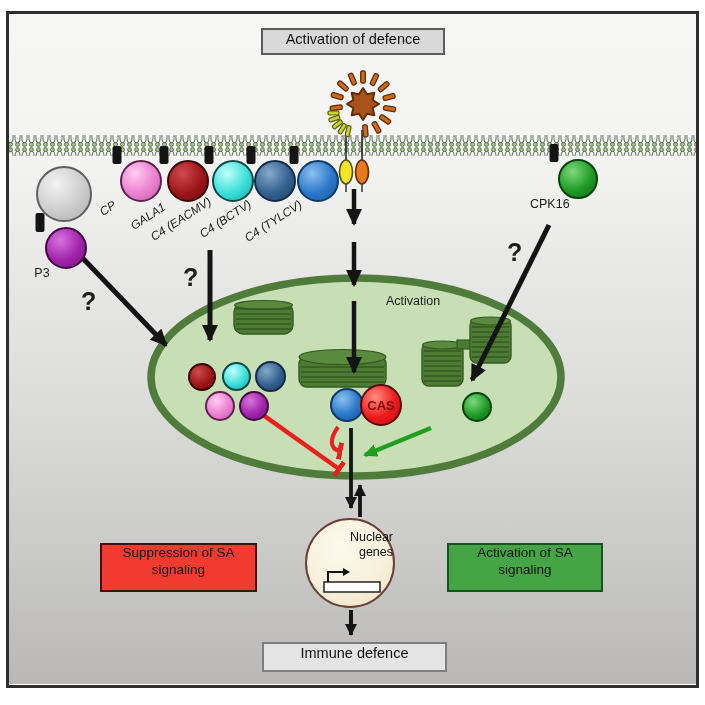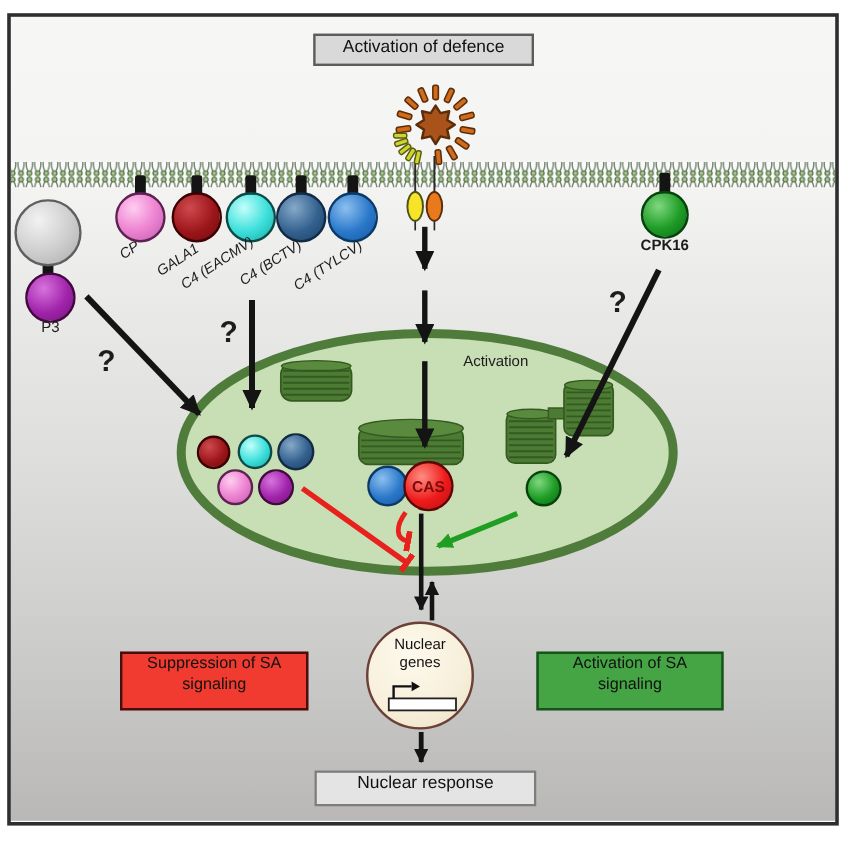--- a/index.html
+++ b/index.html
@@ -4,21 +4,21 @@
 <style>
   html,body{margin:0;padding:0;background:#ffffff;}
   #stage{position:relative;width:705px;height:705px;background:#ffffff;overflow:hidden;
          font-family:"Liberation Sans",sans-serif;}
   #bg{position:absolute;left:9px;top:14px;width:687px;height:670px;z-index:1;
       background:linear-gradient(180deg,#f6f6f5 0%,#f4f4f3 20%,#ebebea 33%,#dededd 55%,#cccccb 78%,#b9b8b7 100%);}
   #frame{position:absolute;left:6px;top:11px;width:693px;height:677px;border:3px solid #2e2e2e;
          box-sizing:border-box;z-index:6;pointer-events:none;}
   #art{position:absolute;left:0;top:0;width:705px;height:705px;z-index:2;}
 
-  .sphere{position:absolute;border-radius:50%;border:2px solid #333;box-sizing:border-box;z-index:3;}
+  .sphere{position:absolute;border-radius:50%;border:2px solid #333;box-sizing:border-box;z-index:3;margin-left:24px;}
   .sp-pink{background:radial-gradient(circle at 35% 30%,#ffcdf0 0%,#ee86d3 50%,#c35bb0 100%);border-color:#5e2150;}
   .sp-darkred{background:radial-gradient(circle at 35% 30%,#cf4a4e 0%,#9c161a 55%,#700a0d 100%);border-color:#3c0203;}
   .sp-cyan{background:radial-gradient(circle at 35% 30%,#c2fffb 0%,#3bdfda 55%,#1aa7a4 100%);border-color:#0c4a48;}
   .sp-steel{background:radial-gradient(circle at 35% 30%,#86a9c9 0%,#33618f 55%,#1e4066 100%);border-color:#122a44;}
   .sp-blue{background:radial-gradient(circle at 35% 30%,#8cc0ef 0%,#2a78ca 55%,#1659a0 100%);border-color:#0c3a68;}
   .sp-green{background:radial-gradient(circle at 35% 30%,#7fd87f 0%,#1e9c26 55%,#0e6c15 100%);border-color:#06430a;}
   .sp-purple{background:radial-gradient(circle at 35% 30%,#d773de 0%,#a124ab 55%,#731579 100%);border-color:#42093f;}
   .sp-gray{background:radial-gradient(circle at 35% 30%,#f2f2f2 0%,#cdcdcd 55%,#ababab 100%);border-color:#5f5f5f;}
   .sp-casred{background:radial-gradient(circle at 35% 30%,#ff8d80 0%,#ee1b1b 55%,#bb0e0e 100%);border-color:#5e0505;
              display:flex;align-items:center;justify-content:center;}
@@ -43,42 +43,42 @@
   .cas-text{font-size:13px;font-weight:700;color:#7c0b0b;}
 
   .lbl{position:absolute;z-index:4;color:#1c1c1c;font-size:12.5px;white-space:nowrap;}
   .rot{transform-origin:0 0;transform:rotate(-33deg);font-style:italic;font-size:12px;}
   #lbl-cp{left:97px;top:207px;}
   #lbl-gala1{left:128px;top:221px;}
   #lbl-eacmv{left:148px;top:232px;}
   #lbl-bctv{left:197px;top:229px;}
   #lbl-tylcv{left:242px;top:233px;}
   #lbl-p3{left:28px;top:266px;width:28px;text-align:center;}
-  #lbl-cpk16{left:530px;top:197px;width:48px;text-align:center;font-weight:bold;}
+  #lbl-cpk16{left:530px;top:197px;width:48px;text-align:left;}
   #lbl-chloro{left:386px;top:294px;}
 
   .qmark{position:absolute;z-index:4;font-size:25px;font-weight:700;color:#1d1d1d;}
   #q1{left:81px;top:287px;}
   #q2{left:183px;top:263px;}
   #q3{left:507px;top:238px;}
 
   .box{position:absolute;z-index:4;box-sizing:border-box;display:flex;flex-direction:column;
        align-items:center;text-align:center;color:#111;line-height:1.25;}
   #box-activation{left:261px;top:28px;width:184px;height:27px;background:#d9d9d9;
                   border:2px solid #5c5c5c;font-size:14.5px;}
   #box-suppression{left:100px;top:543px;width:157px;height:49px;background:#f23b30;
                    border:2px solid #43110b;font-size:13.5px;}
   #box-promotion{left:447px;top:543px;width:156px;height:49px;background:#45a545;
                  border:2px solid #1a521d;font-size:13.5px;}
   #box-immune{left:262px;top:642px;width:185px;height:30px;background:#e4e4e4;
               border:2px solid #7d7d7d;font-size:14.5px;}
 
   #nucleus{position:absolute;left:305px;top:518px;width:90px;height:90px;border-radius:50%;
            background:radial-gradient(circle at 40% 30%,#fdf9ec 0%,#f7efda 60%,#ecdfc2 100%);
-           border:2px solid #6b4038;box-sizing:border-box;z-index:4;text-align:center;}
+           border:2px solid #6b4038;box-sizing:border-box;z-index:4;text-align:right;}
   #nucleus .ntext{margin-top:10px;font-size:12.5px;line-height:1.2;color:#111;}
   #gene-glyph{position:absolute;left:12px;top:44px;}
 </style>
 </head>
 <body>
 
 <div id="stage">
   <div id="bg"></div>
 
   <svg id="art" viewBox="0 0 705 705">
@@ -232,21 +232,21 @@
   </div>
   <div class="box" id="box-suppression">
     <div>Suppression of SA</div>
     <div>signaling</div>
   </div>
   <div class="box" id="box-promotion">
     <div>Activation of SA</div>
     <div>signaling</div>
   </div>
   <div class="box" id="box-immune">
-    <div>Nuclear response</div>
+    <div>Immune defence</div>
   </div>
 
   <div id="nucleus">
     <div class="ntext">
       <div>Nuclear</div>
       <div>genes</div>
     </div>
     <svg id="gene-glyph" width="66" height="32" viewBox="0 0 66 32">
       <rect x="5" y="18" width="56" height="10" fill="#ffffff" stroke="#222" stroke-width="1.5"></rect>
       <path d="M9,18 V8 H24" fill="none" stroke="#111" stroke-width="2"></path>

